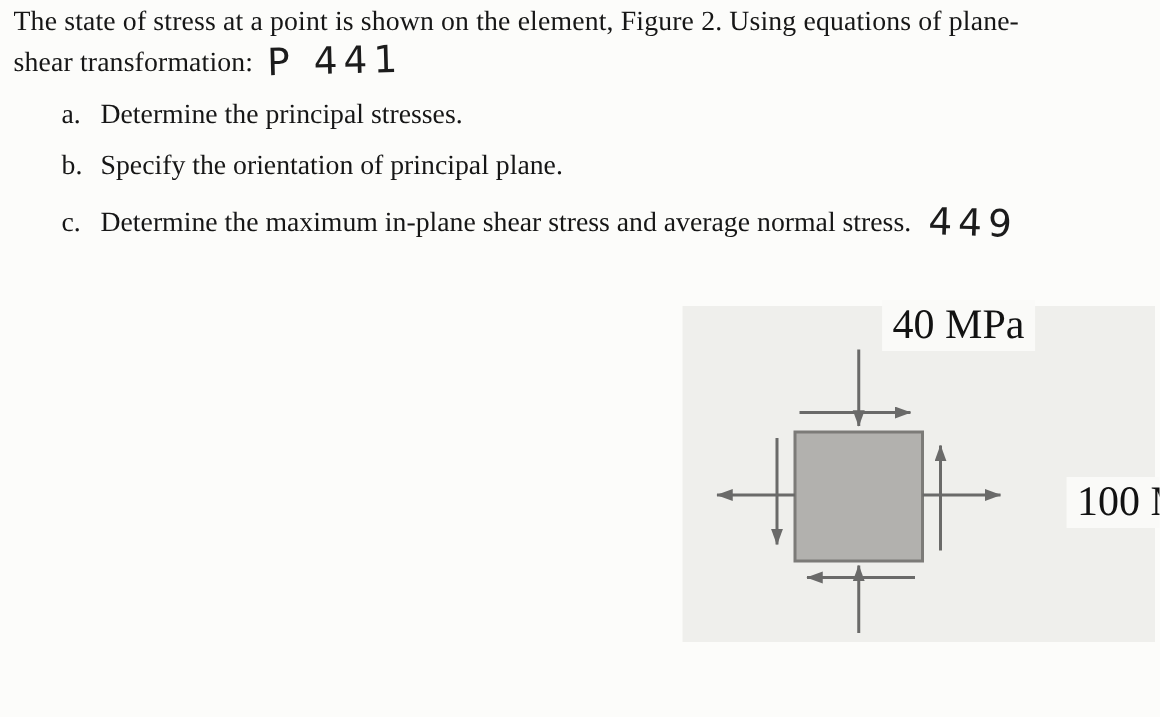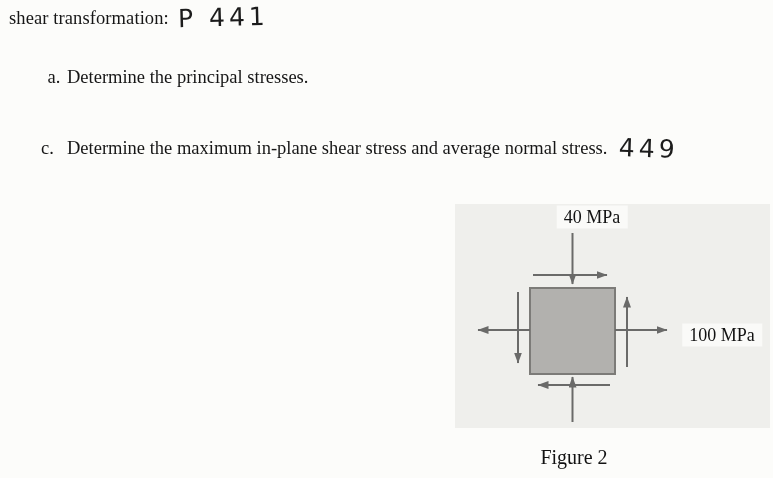--- a/index.html
+++ b/index.html
@@ -43,71 +43,76 @@
   }
   
   .item {
     position: absolute;
     left: 41px;
     font-size: 18.5px;
     line-height: 21px;
     white-space: nowrap;
   }
   .item .marker { display: inline-block; width: 26px; }
-  .item-a { top: 67px; text-align: center; }
+  .item-a { top: 67px; }
   .item-b { top: 101px; }
   .item-c { top: 135px; }
   .item-d { top: 170px; }
   
   .figure {
     position: absolute;
     left: 450px; top: 196px;
     width: 323px; height: 282px;
   }
   .figure-bg {
     position: absolute;
     left: 5px; top: 8px;
     width: 315px; height: 224px;
     background: #efefec;
   }
   .figure svg { position: absolute; left: 0; top: 0; }
   .fig-label {
     position: absolute;
     transform: translate(-50%, -50%);
-    font-size: 18px;
+    font-size: 28px;
     white-space: nowrap;
     background: #fafaf8;
     padding: 1px 7px;
     color: #121212;
+    margin-left: 47px;
   }
   .label-sigma-y { left: 142px; top: 21px; }
   .label-shear   { left: 213px; top: 78px; }
   .label-sigma-x { left: 272px; top: 139px; }
   .fig-caption {
     position: absolute;
     left: 124px; top: 261px;
     transform: translate(-50%, -50%);
     font-size: 20px;
     white-space: nowrap;
     color: #121212;
   }
 </style>
 </head>
 <body>
 
 <div class="page">
 
   <div class="intro">
+    <div>The state of stress at a point is shown on the element, Figure 2. Using equations of plane-</div>
     <div class="intro-line2-row">
       <span>shear transformation:</span><span class="handwritten hw-ref">P 441</span>
     </div>
   </div>
 
   <div class="item item-a">
     <span class="marker">a.</span><span>Determine the principal stresses.</span>
+  </div>
+  <div class="item item-b">
+    <span class="marker">b.</span><span>Specify the orientation of principal plane.</span>
   </div>
   <div class="item item-c">
     <span class="marker">c.</span><span>Determine the maximum in-plane shear stress and average normal stress.</span><span class="handwritten hw-note">449</span>
   </div>
 
   <div class="figure">
     <div class="figure-bg"></div>
 
     <svg width="323" height="282" viewBox="0 0 323 282">
       <defs>
@@ -124,16 +129,15 @@
       <line x1="165" y1="134" x2="217" y2="134" stroke="var(--arrow, #6a6a69)" stroke-width="2" marker-end="url(#ah)"></line>
 
       <line x1="83" y1="79" x2="157" y2="79" stroke="var(--arrow, #6a6a69)" stroke-width="2" marker-end="url(#ah)"></line>
       <line x1="160" y1="189" x2="88" y2="189" stroke="var(--arrow, #6a6a69)" stroke-width="2" marker-end="url(#ah)"></line>
       <line x1="68" y1="96" x2="68" y2="167" stroke="var(--arrow, #6a6a69)" stroke-width="2" marker-end="url(#ah)"></line>
       <line x1="177" y1="171" x2="177" y2="101" stroke="var(--arrow, #6a6a69)" stroke-width="2" marker-end="url(#ah)"></line>
     </svg>
 
     <div class="fig-label label-sigma-y">40 MPa</div>
     <div class="fig-label label-sigma-x">100 MPa</div>
-    <div class="fig-caption">Figure 2</div>
   </div>
 
 </div>
 
 </body></html>

